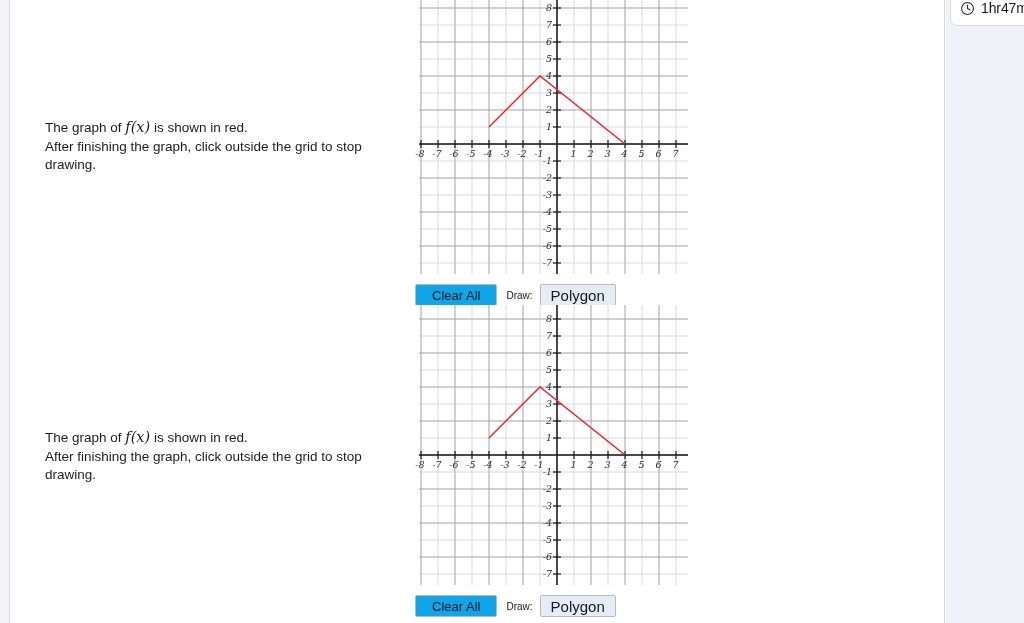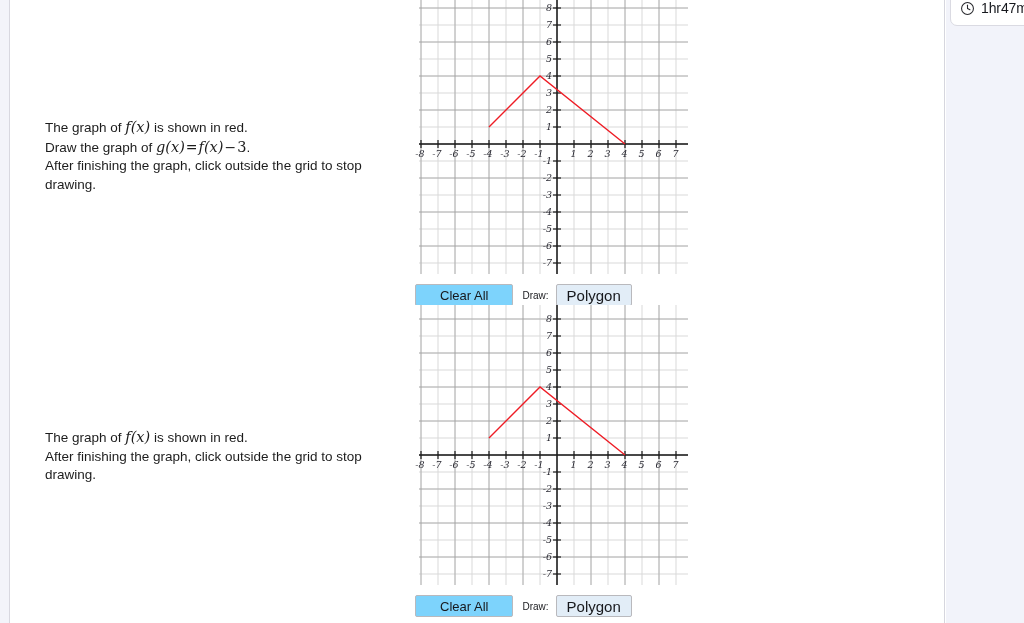--- a/index.html
+++ b/index.html
@@ -121,24 +121,24 @@
   .grid-svg { display: block; }
 
   .toolbar {
     position: absolute;
     display: flex;
     align-items: stretch;
     height: 22px;
     font-size: 13px;
   }
   .btn-clear {
-    background: #7dd3fc;
+    background: #0ea5e9;
     border: 1px solid #b9b9bd;
     border-radius: 2px;
-    padding: 0 24px;
+    padding: 0 16px;
     display: flex;
     align-items: center;
     font-size: 13px;
     color: #17181c;
     font-family: "Liberation Sans", sans-serif;
     cursor: pointer;
     line-height: 1;
   }
   .draw-label {
     display: flex;
@@ -166,23 +166,20 @@
 
 <div class="page">
 
   <div class="left-rail"></div>
 
   <div class="content">
 
     <div class="qblock" style="top:118px;">
       <div class="line">
         <span>The graph of </span><span class="mathit">f(x)</span><span> is shown in red.</span>
-      </div>
-      <div class="line">
-        <span>Draw the graph of </span><span class="mathit">g(x)</span><span class="mathop">=</span><span class="mathit">f(x)</span><span class="mathop">−</span><span class="mathnum">3</span><span>.</span>
       </div>
       <div class="line wrap">After finishing the graph, click outside the grid to stop drawing.</div>
     </div>
 
     <div class="graph-widget" style="left:397px; top:-6px;">
       <div class="grid-wrap">
         <svg class="grid-svg" id="grid-1" width="280" height="280" viewBox="0 0 280 280">
             <line x1="13" y1="-6" x2="13" y2="286" stroke="#d9d9d9" stroke-width="1"></line>
             <line x1="11" y1="286" x2="290" y2="286" stroke="#d9d9d9" stroke-width="1"></line>
             <line x1="30" y1="-6" x2="30" y2="286" stroke="#d9d9d9" stroke-width="1"></line>

